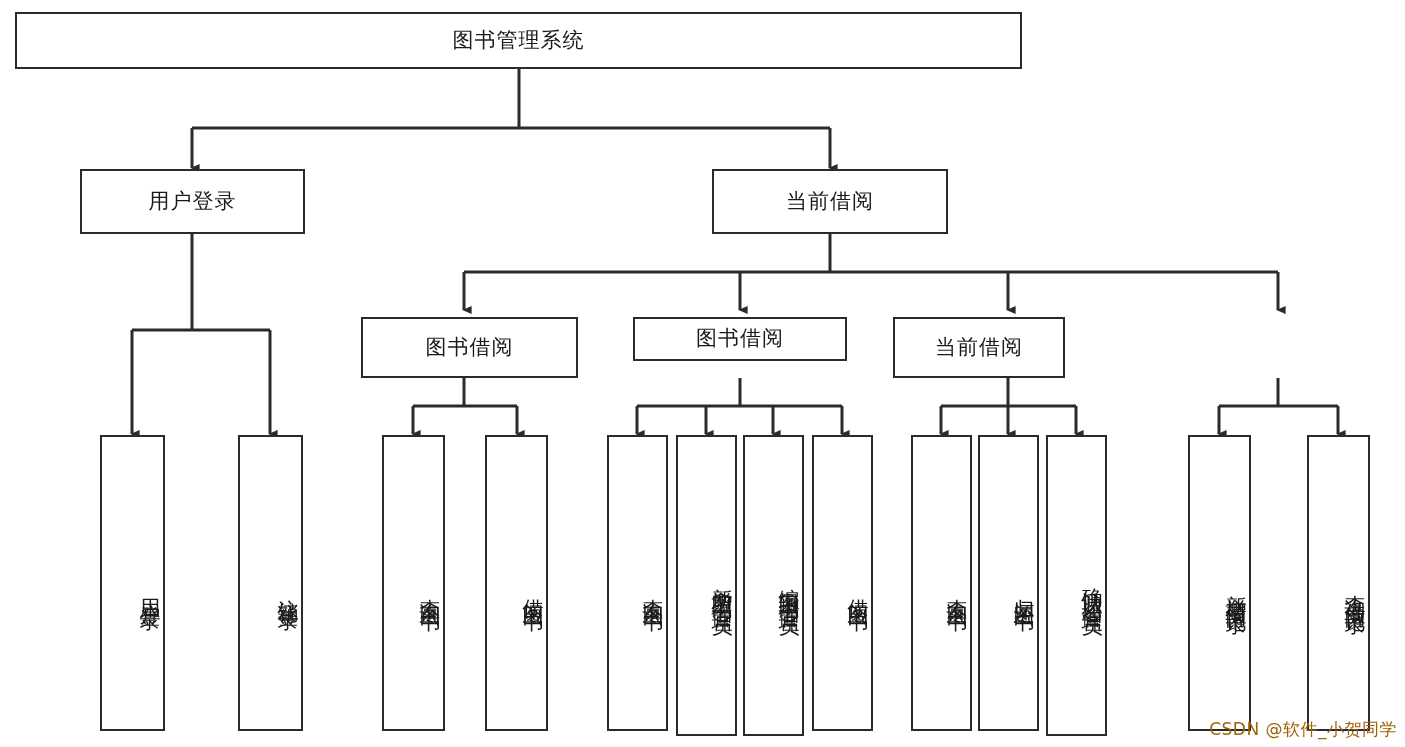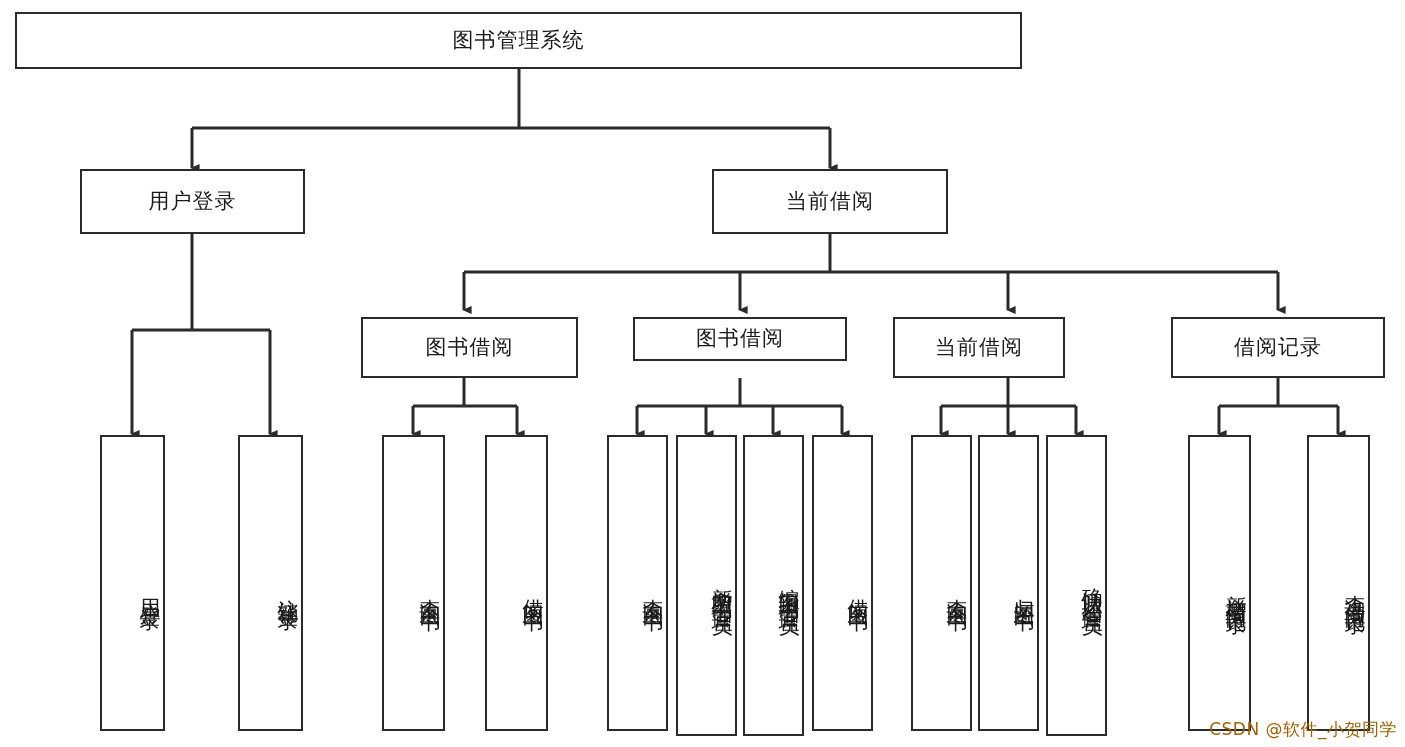--- a/index.html
+++ b/index.html
@@ -153,23 +153,20 @@
   </div>
 
   <div class="node horiz" style="left:633px; top:317px; width:214px; height:44px;">
     <span class="node-label">图书借阅</span>
   </div>
 
   <div class="node horiz" style="left:893px; top:317px; width:172px; height:61px;">
     <span class="node-label">当前借阅</span>
   </div>
 
-  <div class="node horiz" style="left:1171px; top:317px; width:214px; height:61px;">
-    <span class="node-label">借阅记录</span>
-  </div>
 
   <div class="node vert" style="left:100px; top:435px; width:65px; height:296px;">
     <span class="node-label">用户登录</span>
   </div>
 
   <div class="node vert" style="left:238px; top:435px; width:65px; height:296px;">
     <span class="node-label">注销登录</span>
   </div>
 
   <div class="node vert" style="left:382px; top:435px; width:63px; height:296px;">

